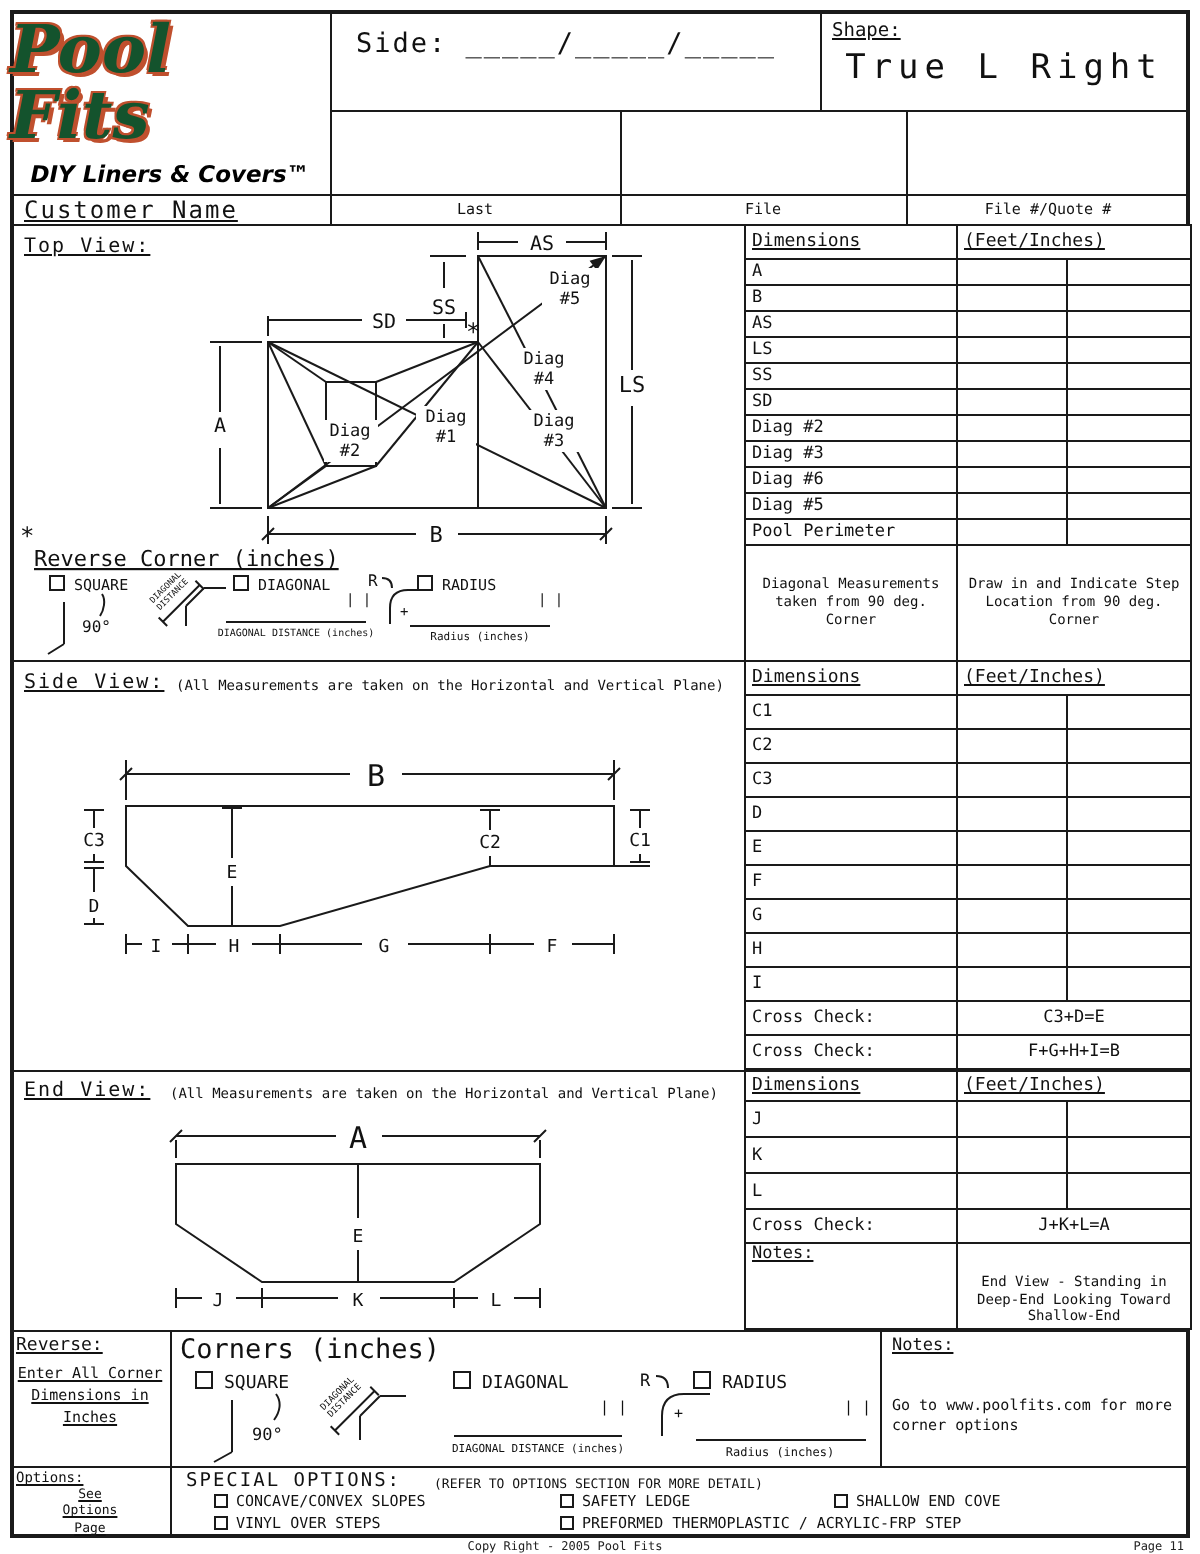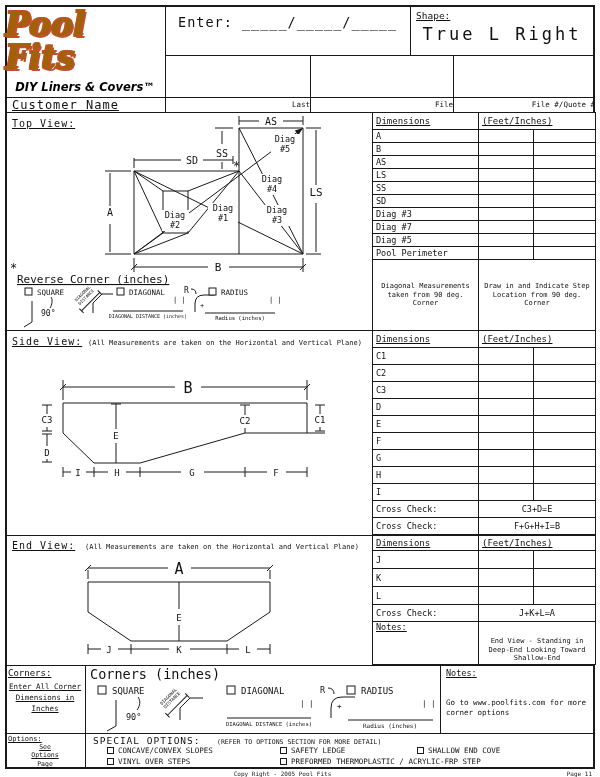--- a/index.html
+++ b/index.html
@@ -8,29 +8,29 @@
         font-family:"DejaVu Sans Mono",monospace;color:#111;overflow:hidden}
   .abs{position:absolute}
   .u{text-decoration:underline}
   .hline{position:absolute;border-top:1.5px solid #1a1a1a}
   .vline{position:absolute;border-left:1.5px solid #1a1a1a}
   #outer{position:absolute;left:5px;top:5px;width:590px;height:764px;border:2px solid #1a1a1a}
   
   .logo-box{left:5px;top:5px;width:160px;height:92px;display:flex;flex-direction:column;
             align-items:center;justify-content:center}
   .logo-script{font-family:"DejaVu Serif",serif;font-style:italic;font-weight:bold;
-               font-size:33px;color:#a16207;line-height:1;
+               font-size:33px;color:#14532d;line-height:1;
                text-shadow:-1px -1px 0 #c0502e,1px -1px 0 #c0502e,-1px 1px 0 #c0502e,2px 2px 0 #c0502e;}
   .logo-sub{font-family:"DejaVu Sans",sans-serif;font-weight:bold;font-style:italic;
             font-size:11.5px;color:#000;margin-top:6px}
   .date-box{left:178px;top:14px;width:230px;height:36px;font-size:13.5px;letter-spacing:1px}
   .shape-label{left:416px;top:10px;font-size:9.5px}
   .shape-value{left:412px;top:24px;width:180px;text-align:center;font-size:17px;letter-spacing:3px}
   .cust-name{left:12px;top:98px;font-size:12px;letter-spacing:1px}
-  .hdr-lab{position:absolute;top:100px;font-size:7.5px;text-align:right}
+  .hdr-lab{position:absolute;top:100px;font-size:7.5px;text-align:center}
   
   .sec-title{font-size:10px;letter-spacing:1px}
   .sec-sub{font-size:7px}
   
   table.dims{border-collapse:collapse;table-layout:fixed;width:223px;position:absolute;left:372px;background:#fff}
   table.dims td{border:1.2px solid #1a1a1a;font-size:8.5px;padding:0 3px;vertical-align:middle;overflow:hidden}
   table.dims td.hd{text-decoration:underline;font-size:9px}
   table.dims td.note{font-size:7px;text-align:center;padding:1px 2px;line-height:1.25}
   table.dims td.cc-val{text-align:center}
   
@@ -62,21 +62,21 @@
   <div class="hline" style="left:5px;top:665px;width:590px"></div>
   <div class="hline" style="left:5px;top:733px;width:590px"></div>
   <div class="vline" style="left:85px;top:665px;height:104px"></div>
   <div class="vline" style="left:440px;top:665px;height:68px"></div>
 
   <div class="abs logo-box">
     <div class="logo-script">Pool Fits</div>
     <div class="logo-sub">DIY Liners &amp; Covers™</div>
   </div>
   <div class="abs date-box">
-    <span>Enter:</span>
+    <span>Side:</span>
     <span>_____/_____/_____</span>
   </div>
   <div class="abs shape-label u">Shape:</div>
   <div class="abs shape-value">True L Right</div>
   <div class="abs" style="left:165px;top:55px;width:145px;height:42px"></div>
   <div class="abs" style="left:310px;top:55px;width:143px;height:42px"></div>
   <div class="abs" style="left:453px;top:55px;width:142px;height:42px"></div>
   <div class="abs cust-name u">Customer Name</div>
   <div class="hdr-lab" style="left:165px;width:145px">Last</div>
   <div class="hdr-lab" style="left:310px;width:143px">File</div>
@@ -201,26 +201,31 @@
           <td>SS</td>
           <td></td>
           <td></td>
         </tr>
     <tr style="height:13px">
           <td>SD</td>
           <td></td>
           <td></td>
         </tr>
     <tr style="height:13px">
+          <td>Diag #2</td>
+          <td></td>
+          <td></td>
+        </tr>
+    <tr style="height:13px">
           <td>Diag #3</td>
           <td></td>
           <td></td>
         </tr>
     <tr style="height:13px">
-          <td>Diag #7</td>
+          <td>Diag #6</td>
           <td></td>
           <td></td>
         </tr>
     <tr style="height:13px">
           <td>Diag #5</td>
           <td></td>
           <td></td>
         </tr>
     <tr style="height:13px">
           <td>Pool Perimeter</td>
@@ -379,21 +384,21 @@
         <td class="cc-val" colspan="2">J+K+L=A</td>
         </tr>
     <tr>
           <td style="vertical-align:top"><span class="u">Notes:</span></td>
         <td class="note" colspan="2" style="vertical-align:bottom">End View - Standing in Deep-End Looking Toward Shallow-End</td>
         </tr>
   </tbody>
     </table>
 
   <div class="abs" style="left:8px;top:668px;width:74px">
-    <div class="side-box-title u">Corners:</div>
+    <div class="side-box-title u">Reverse:</div>
     <div class="u" style="font-size:7.5px;text-align:center;margin-top:4px;line-height:1.45">Enter All Corner Dimensions in Inches</div>
   </div>
 
   <svg class="abs" style="left:85px;top:665px" width="355" height="68" viewBox="0 0 355 68">
     <text x="5" y="14" font-size="13.5">Corners (inches)</text>
     <rect class="cb" x="13" y="21" width="8" height="8"></rect>
     <text x="27" y="29" font-size="9">SQUARE</text>
     <path class="ln" d="M31,35 V61 M31,61 L22,66 M53,32 c3,4 2,9 -1,13"></path>
     <text x="41" y="55" font-size="8.5">90°</text>
     <g transform="translate(86,34) rotate(-45)">

